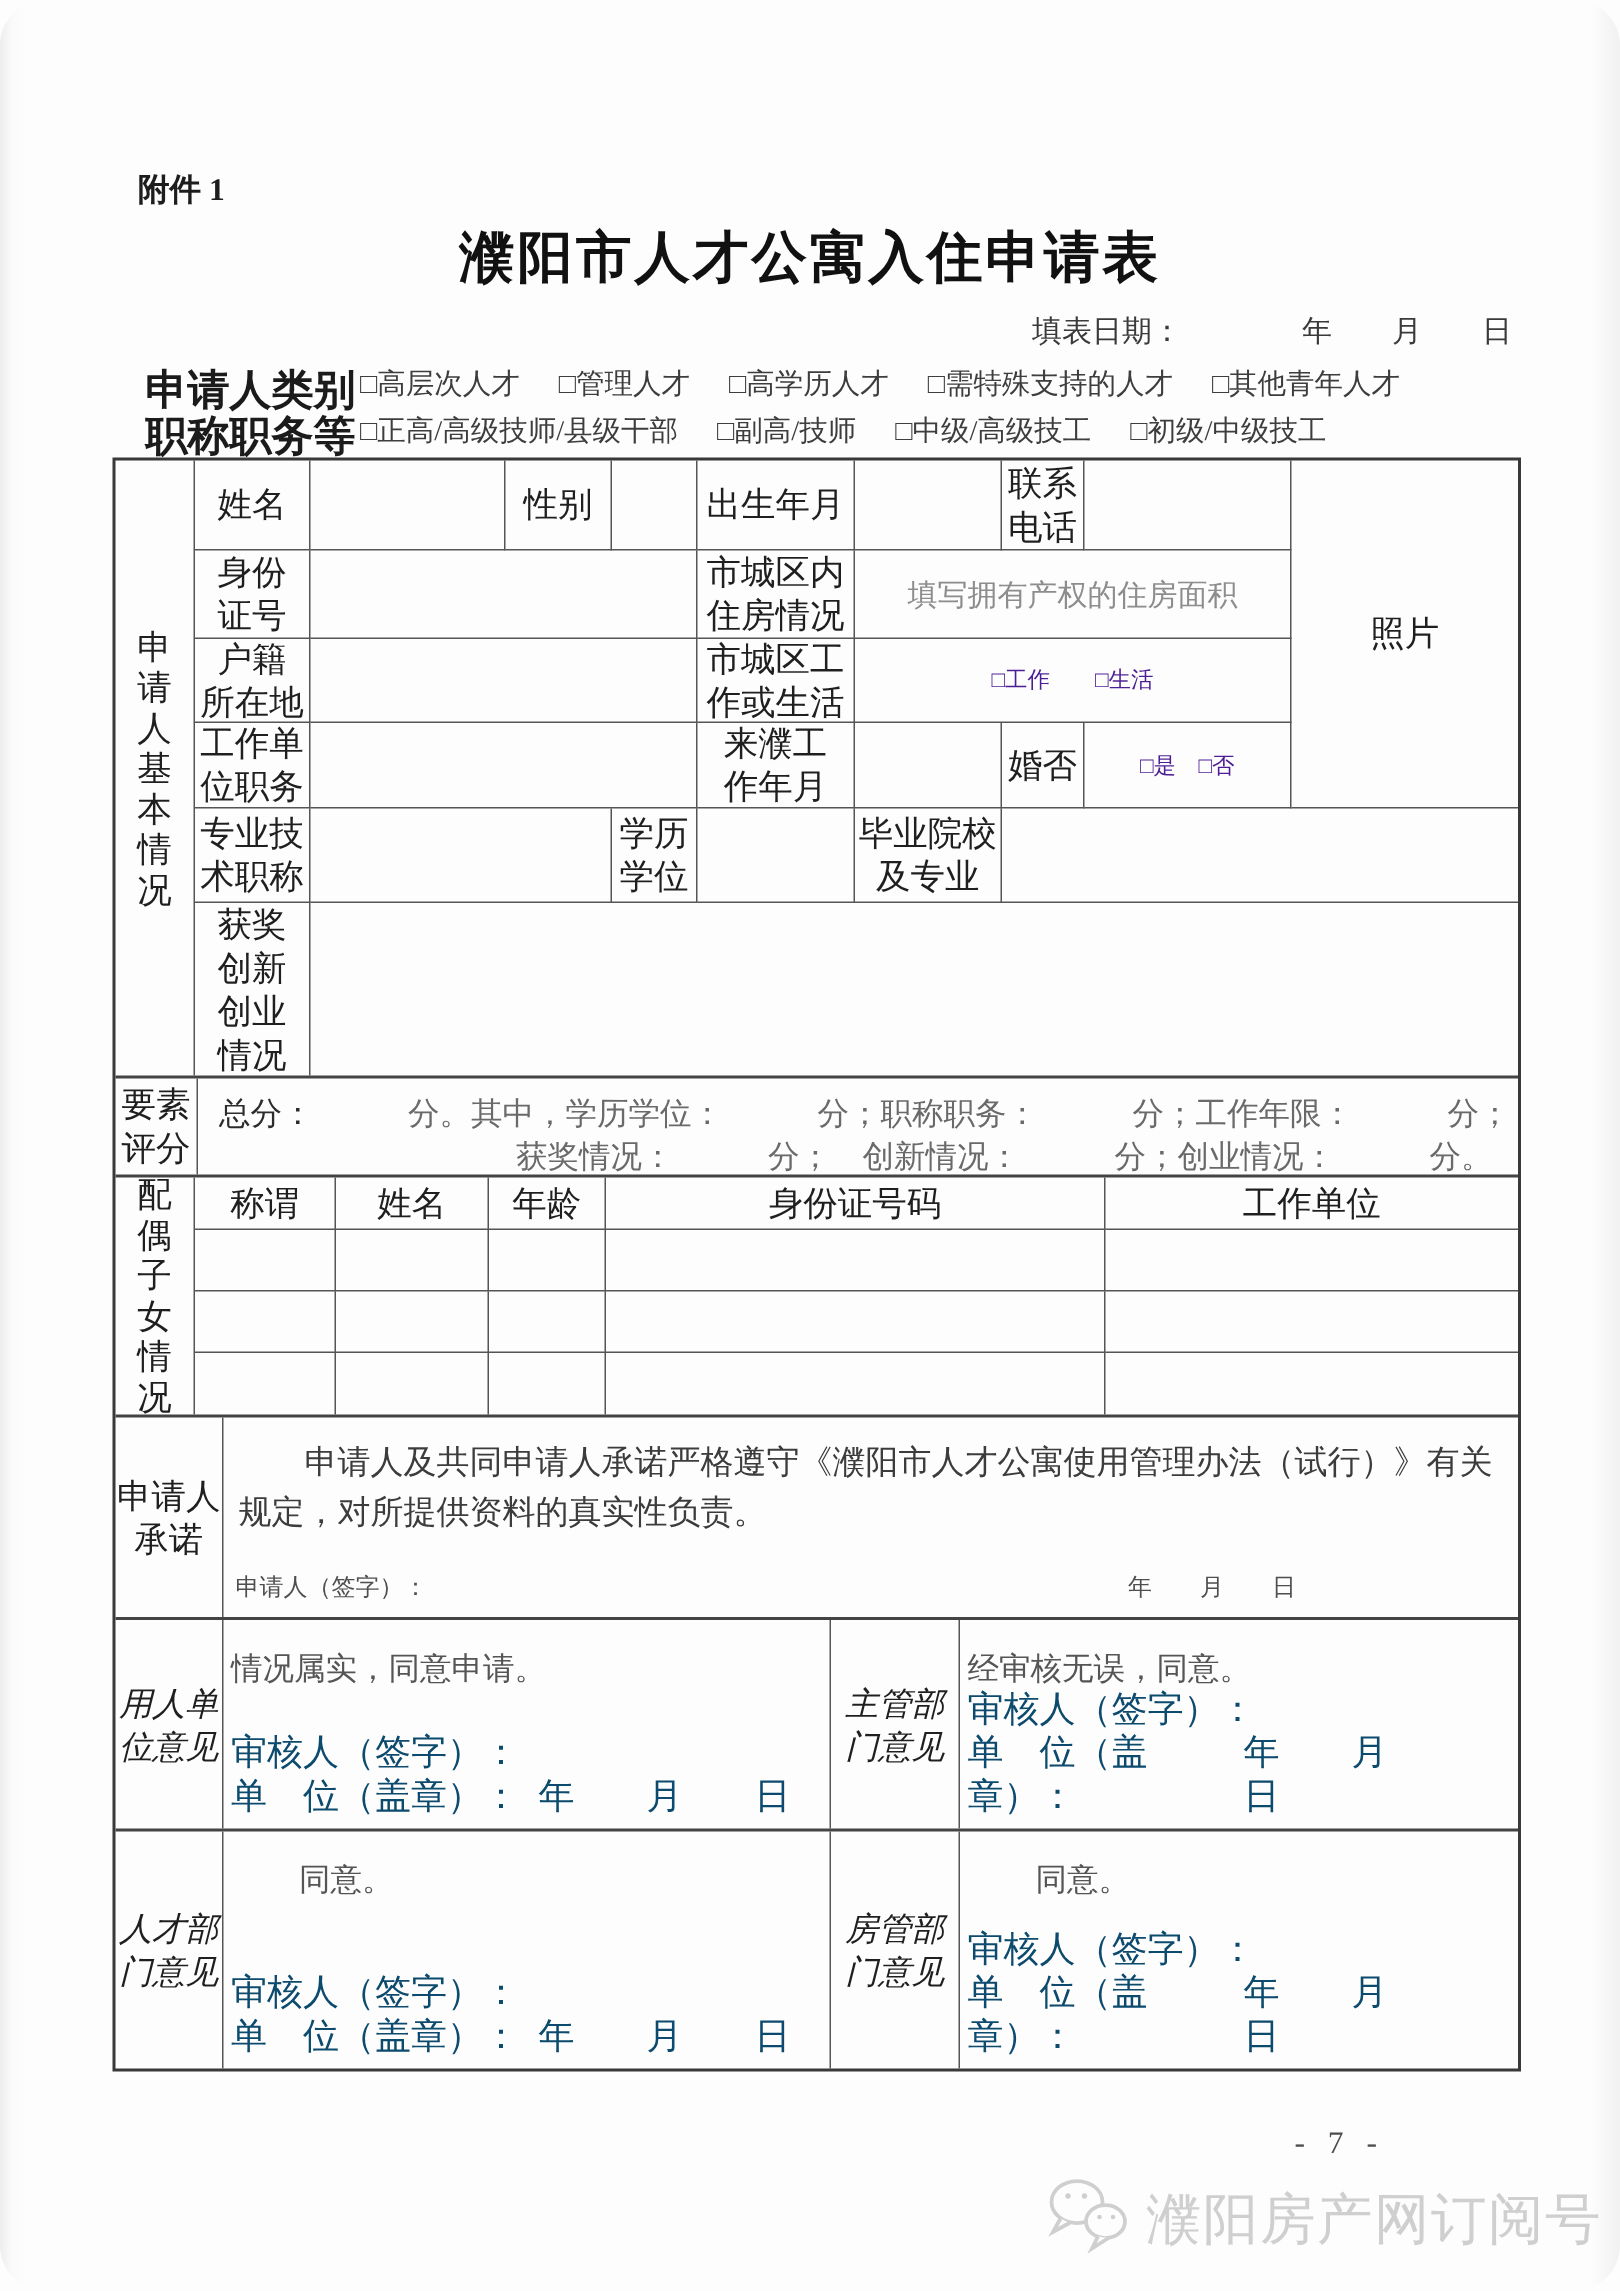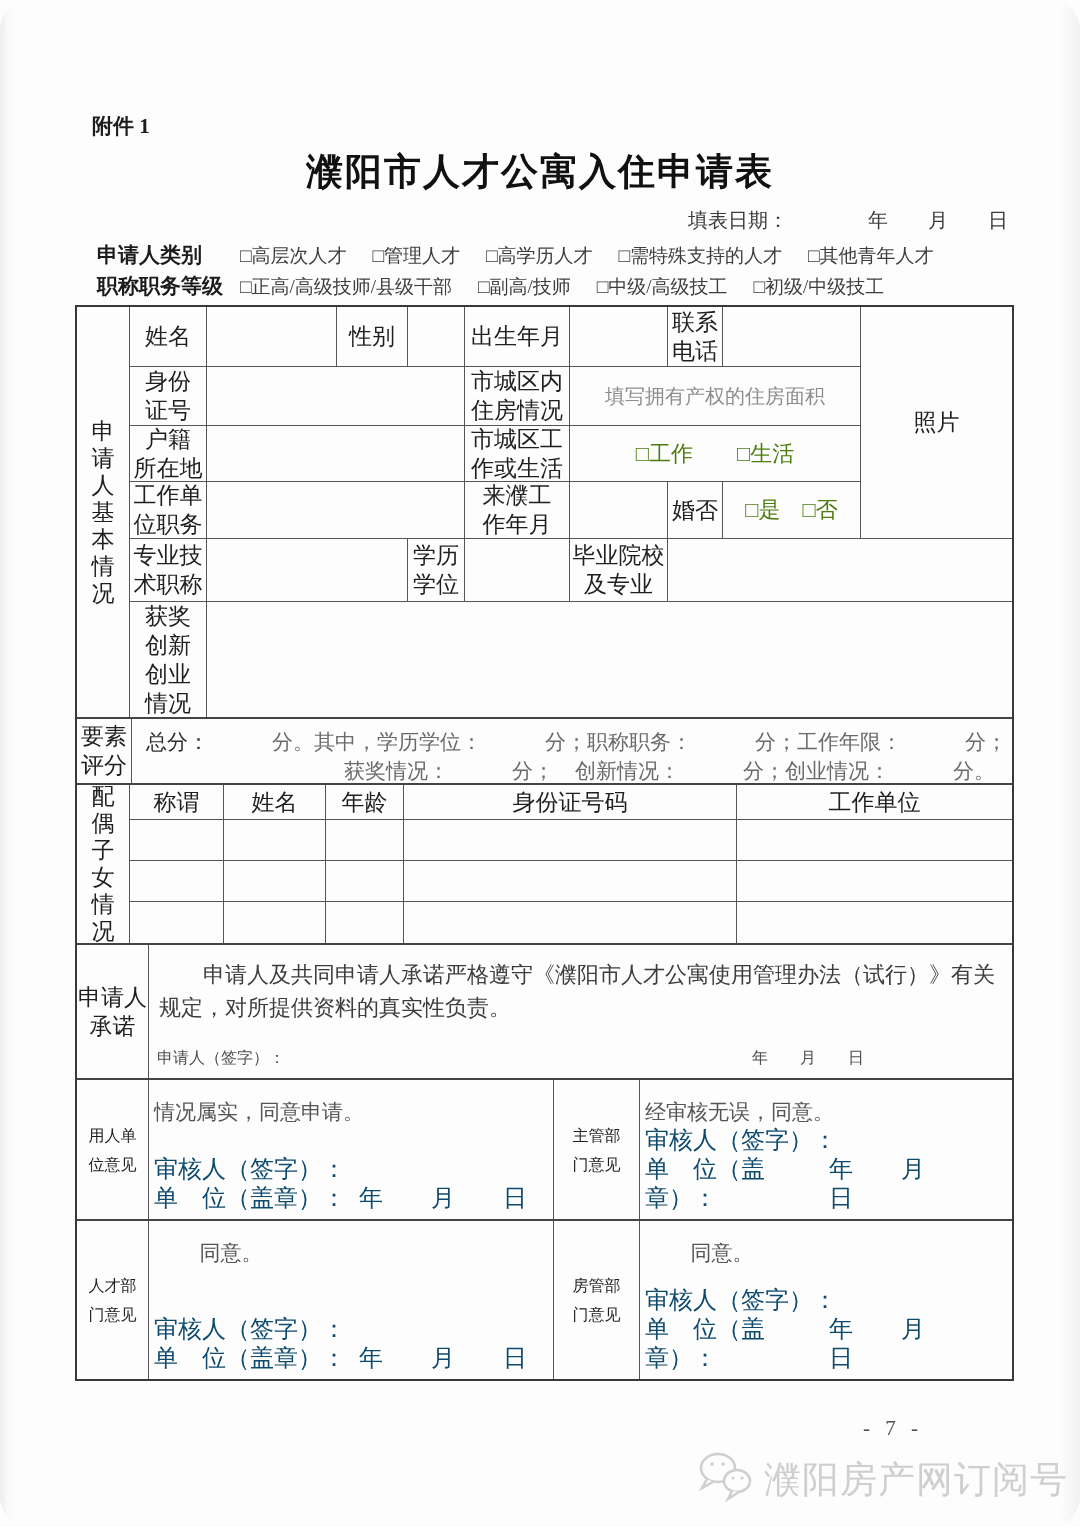--- a/index.html
+++ b/index.html
@@ -12,54 +12,54 @@
   .page {
     position:relative; width:1080px; height:1527px; overflow:hidden;
     background: linear-gradient(90deg,#ededed 0px,#fafafa 8px,#fdfdfd 18px,#fdfdfd 1060px,#f1f1f1 1080px);
     border-radius: 30px;
   }
   .attachment { position:absolute; left:92px; top:112px; font-size:21px; font-weight:bold; color:#1d1d1d; }
   .doc-title { position:absolute; left:0; right:0; top:147px; text-align:center; font-size:37px; font-weight:bold; letter-spacing:2px; color:#111; }
   .date-line { position:absolute; right:72px; top:207px; font-size:20px; color:#3a3a3a; }
   .cat { position:absolute; left:97px; display:flex; align-items:flex-start; }
   .cat1 { top:241px; } .cat2 { top:272px; }
-  .cat-label { width:143px; font-weight:bold; font-size:21px; color:#1b1b1b; flex:none; }
+  .cat-label { width:143px; font-weight:bold; font-size:28px; color:#1b1b1b; flex:none; }
   .cat-items { display:flex; gap:26px; font-size:19px; color:#3d3d3d; padding-top:2px; white-space:nowrap; }
 
   .form-table { position:absolute; left:75px; top:305px; width:939px; border:2px solid #393939; background:#fdfdfd; }
   .sec { display:grid; }
   .sec + .sec { border-top:2px solid #444; }
   .cell { border-right:1px solid #555; border-bottom:1px solid #555; }
   .noR { border-right:none; } .noB { border-bottom:none; }
   .lbl { display:flex; align-items:center; justify-content:center; text-align:center;
          font-size:23px; color:#1f1f1f; white-space:pre-line; line-height:29px; }
   .vlbl { line-height:27px; font-size:23px; }
   .hint { display:flex; align-items:center; justify-content:center; font-size:20px; color:#8d8d8d; }
-  .check { display:flex; align-items:center; justify-content:center; font-size:22px; color:#4d7c0f; }
+  .check { display:flex; align-items:center; justify-content:center; font-size:15px; color:#4c1d95; }
 
   .sec-a { grid-template-columns:53px 77px 130px 71px 57px 105px 98px 55px 138px 151px;
            grid-template-rows:60px 59px 56px 57px 63px 115px; }
   .sec-b { grid-template-columns:55px 880px; grid-template-rows:64px; }
   .score-content { font-size:21px; color:#6a6a6a; padding:9px 0 0 14px; line-height:29px; }
   .score-strong { color:#2c2c2c; }
   .score-line2 { padding-left:198px; }
   .sec-c { grid-template-columns:53px 94px 102px 78px 333px 275px; grid-template-rows:35px 41px 41px 41px; }
   .sec-c .lbl { font-size:23px; }
   .sec-d { grid-template-columns:72px 867px; grid-template-rows:133px; }
   .pledge-content { display:flex; flex-direction:column; }
   .pledge-text { padding:13px 18px 0 10px; text-indent:2em; font-size:22px; line-height:33px; color:#3c3c3c; }
   .pledge-sign { margin-top:auto; display:flex; justify-content:space-between; padding:0 152px 9px 8px; font-size:16px; color:#4f4f4f; }
   .sec-e { grid-template-columns:72px 405px 86px 376px; grid-template-rows:139px; }
   .sec-f { grid-template-columns:72px 405px 86px 376px; grid-template-rows:158px; }
   .op-content { display:flex; flex-direction:column; }
   .op-text { padding:18px 0 0 5px; font-size:21px; color:#555; }
   .op-text.ind { padding-left:2.4em; }
   .op-sign { margin-top:auto; padding:0 0 6px 5px; font-size:24px; color:#0c4a6e; line-height:29px; }
   .op-seal-row { display:flex; justify-content:space-between; padding-right:26px; }
-  .op-lbl { font-size:16px; }
+  .op-lbl { font-size:22px;font-style:italic; }
 
   .page-number { position:absolute; left:833px; top:1416px; width:120px; text-align:center;
                  font-size:21px; color:#4d4d4d; letter-spacing:5px; }
   .watermark { position:absolute; right:12px; top:1447px; display:flex; align-items:center; gap:8px;
                color:#cfcfcf; font-size:37px; letter-spacing:1px; white-space:nowrap; }
 </style>
 </head>
 <body>
 
 <div class="page">

